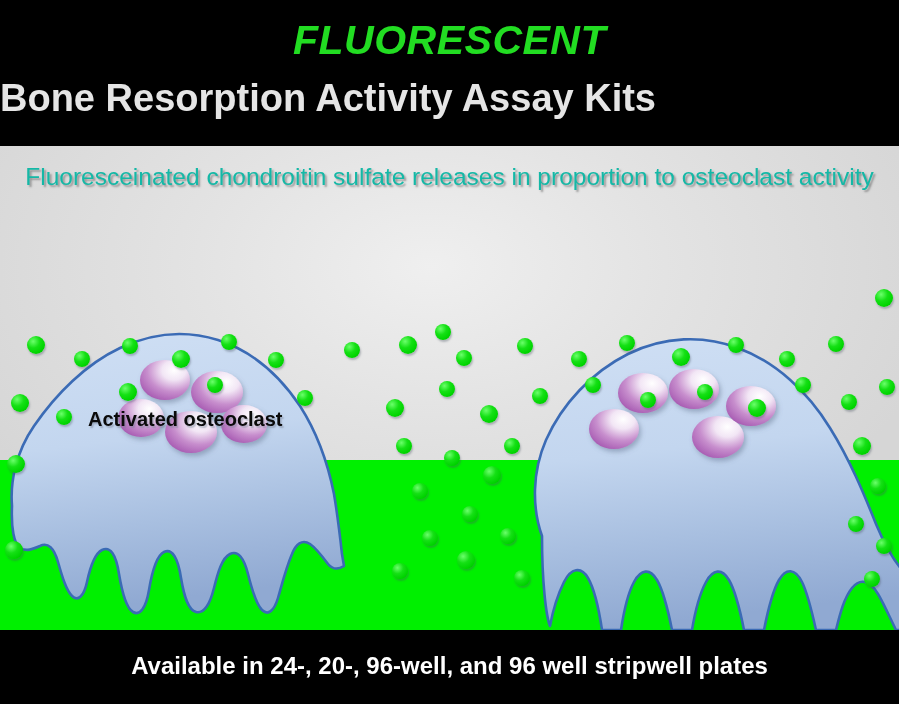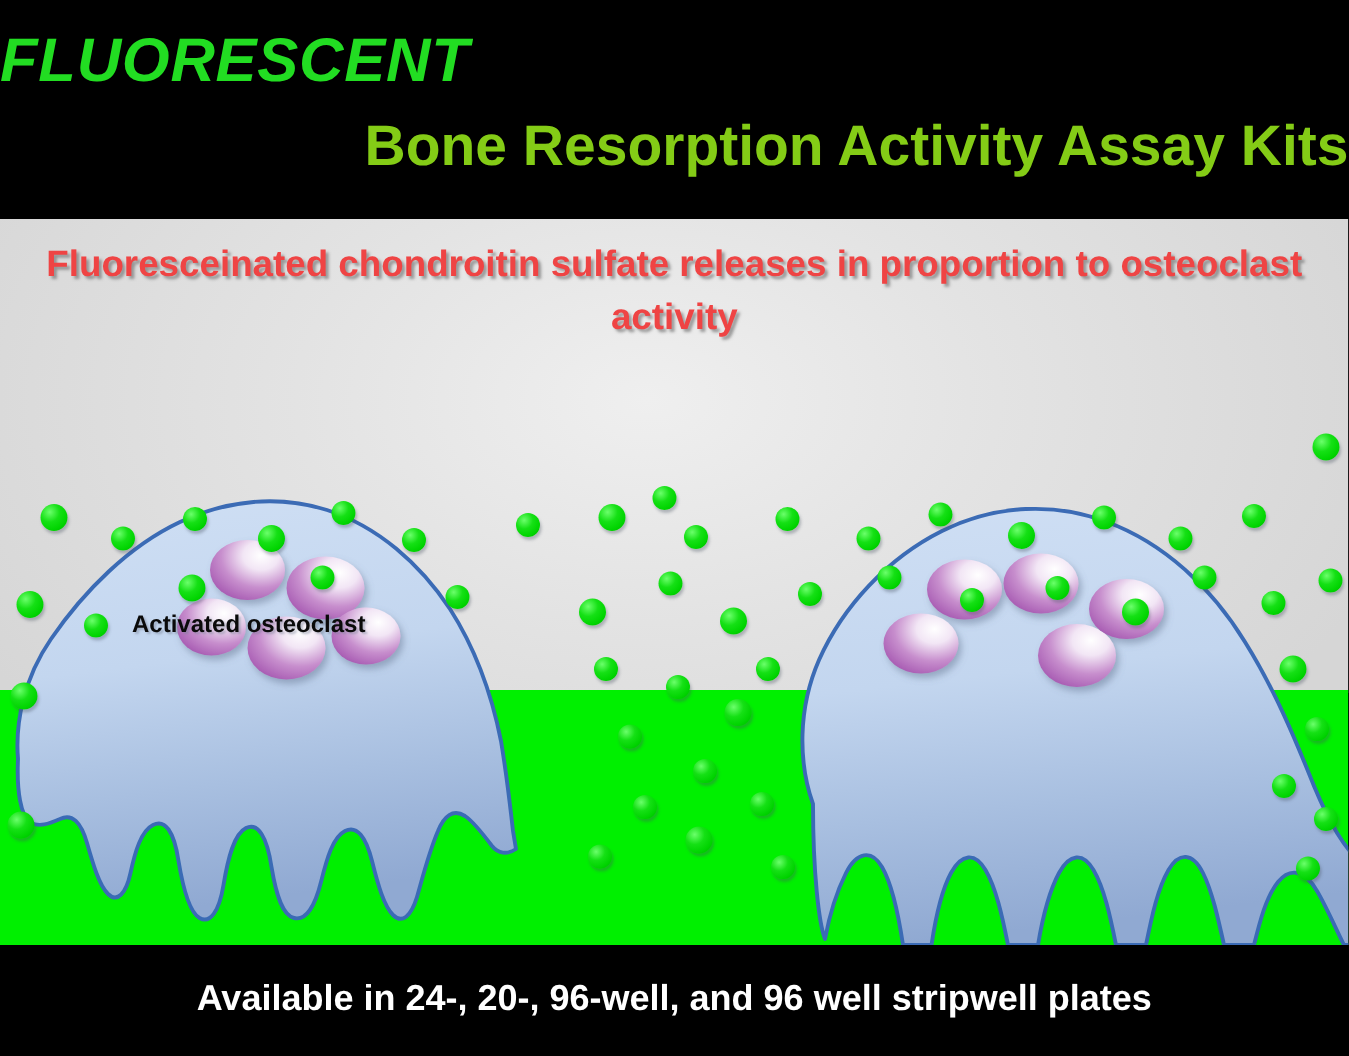--- a/index.html
+++ b/index.html
@@ -24,37 +24,37 @@
     left: 0; top: 0;
     width: 899px;
     height: 146px;
     background: #000000;
     z-index: 30;
   }
   #title-fluorescent {
     position: absolute;
     left: 0; top: 20px;
     width: 899px;
-    text-align: left;
+    text-align: center;
     font-size: 41px;
     font-weight: bold;
     font-style: italic;
     color: #22dd22;
     letter-spacing: 0.5px;
     line-height: 1;
     white-space: nowrap;
   }
   #title-main {
     position: absolute;
     left: 0; top: 79px;
     width: 899px;
-    text-align: right;
+    text-align: left;
     font-size: 38px;
     font-weight: bold;
-    color: #84cc16;
+    color: #e5e5e5;
     line-height: 1.05;
     white-space: nowrap;
   }
 
   
   #stage {
     position: absolute;
     left: 0; top: 146px;
     width: 899px;
     height: 484px;
@@ -89,42 +89,42 @@
     white-space: nowrap;
   }
 
   
   #subtitle {
     position: absolute;
     left: 0; top: 14px;
     width: 899px;
     text-align: center;
     font-size: 24.5px;
-    font-weight: bold;
-    color: #ef4444;
+    font-weight: normal;
+    color: #14b8a6;
     line-height: 1.42;
     text-shadow: 2px 2px 2px rgba(90,90,90,0.55);
     z-index: 24;
     padding: 0 12px;
     box-sizing: border-box;
   }
 
   
   .cell-svg {
     position: absolute;
     z-index: 18;
     overflow: visible;
   }
   #cell-left-wrap  { left: 0px;   top: 90px; width: 400px; height: 394px; }
   #cell-right-wrap { left: 498px; top: 90px; width: 420px; height: 394px; }
 
   .cell-label {
     position: absolute;
     z-index: 22;
-    font-size: 16px;
+    font-size: 20px;
     font-weight: bold;
     color: #0a0a0a;
     text-shadow: 1.5px 1.5px 1.5px rgba(120,130,150,0.5);
     white-space: nowrap;
   }
   #label-activated-osteoclast { left: 88px; top: 262px; }
 
   
   #footer-band {
     position: absolute;

